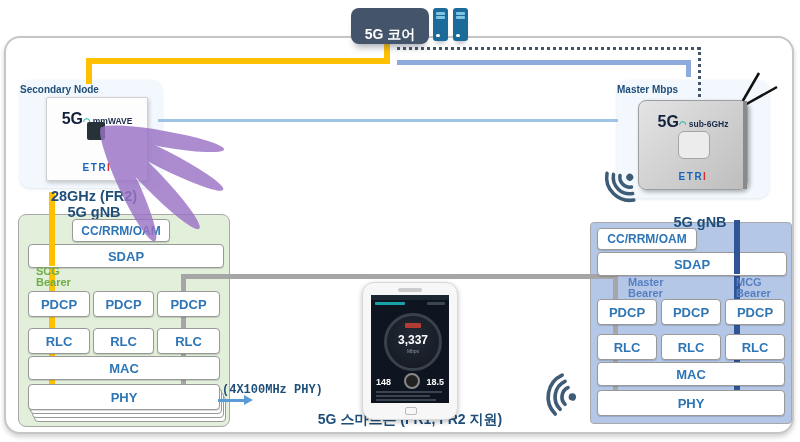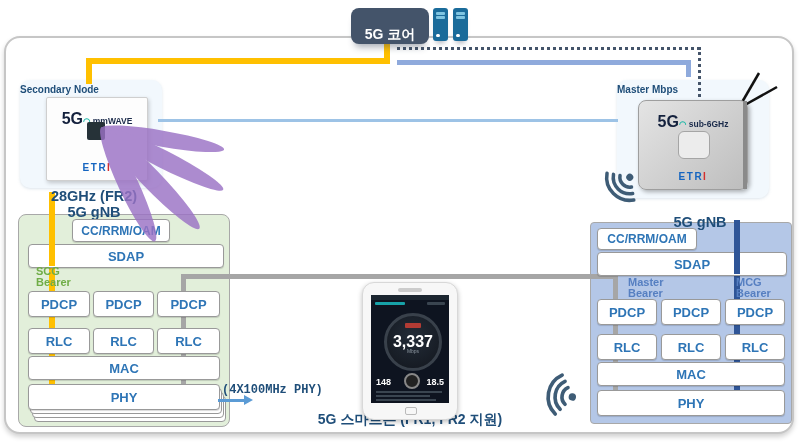--- a/index.html
+++ b/index.html
@@ -70,21 +70,21 @@
          border-radius:12px;z-index:5;box-shadow:0 2px 5px rgba(0,0,0,.25);}
   .speaker{position:absolute;left:35px;top:5px;width:24px;height:4px;background:#ccc;border-radius:2px;}
   .screen{position:absolute;left:8px;top:12px;width:78px;height:108px;background:#0e1420;overflow:hidden;}
   .sbar{position:absolute;left:0;top:0;width:100%;height:5px;background:#1c2630;}
   .hdrbar{position:absolute;left:4px;top:7px;width:30px;height:3px;background:#17a2a8;border-radius:1px;}
   .hdrdots{position:absolute;right:4px;top:7px;width:18px;height:3px;background:#3a4550;border-radius:1px;}
   .gauge{position:absolute;left:13px;top:18px;width:52px;height:52px;border-radius:50%;
          border:3px solid #39414b;background:radial-gradient(circle at 50% 40%,#232c38,#12161d);}
   .gauge .badge{position:absolute;left:18px;top:7px;width:16px;height:5px;background:#b23b34;border-radius:1px;}
   .gauge .num{position:absolute;top:17px;width:100%;text-align:center;color:#fff;
-              font-weight:bold;font-size:16px;}
+              font-weight:bold;font-size:12px;}
   .gauge .unit{position:absolute;top:32px;width:100%;text-align:center;color:#8a959e;font-size:5px;}
   .readout{position:absolute;top:82px;color:#fff;font-weight:bold;font-size:9px;z-index:2;}
   .minilogo{position:absolute;left:33px;top:78px;width:12px;height:12px;border-radius:50%;
             background:#222;border:2px solid #888;}
   .rowbar{position:absolute;left:5px;height:2px;background:#3a4550;}
   .homebtn{position:absolute;left:42px;bottom:4px;width:10px;height:6px;border:1px solid #bbb;border-radius:2px;}
   .caption{left:290px;top:411px;width:240px;text-align:center;color:#1F4E79;
            font-weight:bold;font-size:14px;z-index:3;}
 </style>
 </head>

